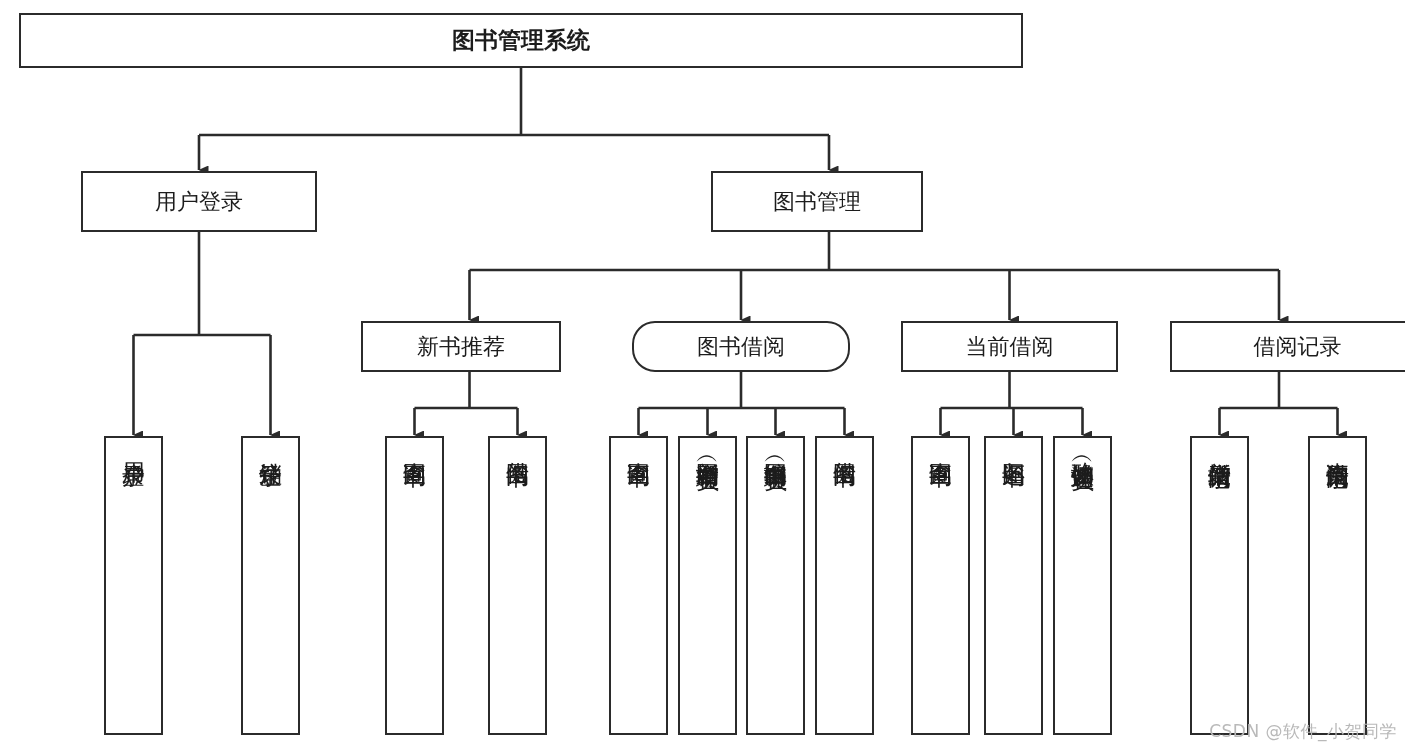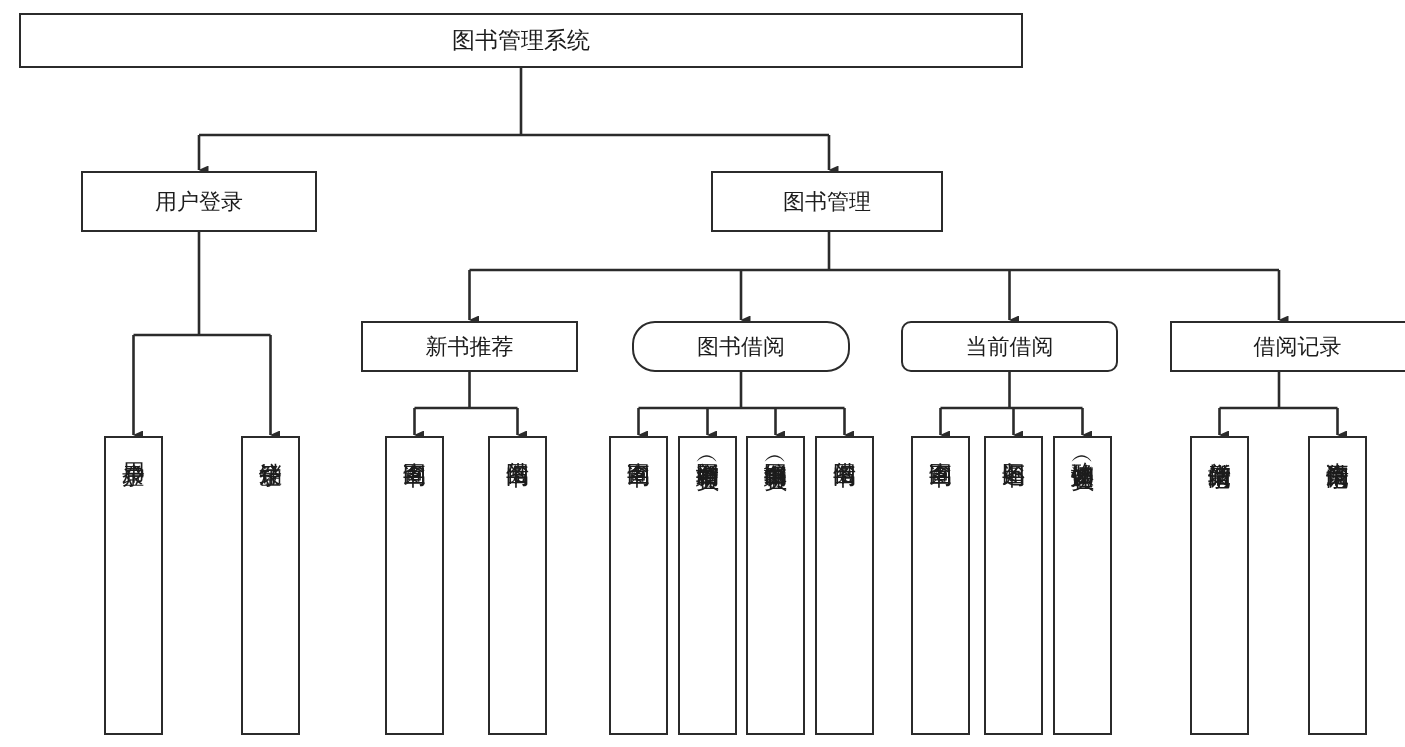--- a/index.html
+++ b/index.html
@@ -110,36 +110,36 @@
         <line x1="1013.5" y1="408" x2="1013.5" y2="435" marker-end="url(#arrowhead)"></line>
         <line x1="1082.5" y1="408" x2="1082.5" y2="435" marker-end="url(#arrowhead)"></line>
         <line x1="1279" y1="372" x2="1279" y2="408"></line>
         <line x1="1219.5" y1="408" x2="1337.5" y2="408"></line>
         <line x1="1219.5" y1="408" x2="1219.5" y2="435" marker-end="url(#arrowhead)"></line>
         <line x1="1337.5" y1="408" x2="1337.5" y2="435" marker-end="url(#arrowhead)"></line>
       </g>
   </svg>
 
   <div id="node-layer">
-      <div class="node-box level-0" style="left: 19px; top: 13px; width: 1004px; height: 55px;">
+      <div class="node-box level-0" style="left: 19px; top: 13px; width: 1004px; height: 55px; font-weight: bold;">
         <div class="node-label">图书管理系统</div>
       </div>
       <div class="node-box level-1" style="left: 81px; top: 171px; width: 236px; height: 61px;">
         <div class="node-label">用户登录</div>
       </div>
-      <div class="node-box level-1" style="left: 711px; top: 171px; width: 232px; height: 61px;">
+      <div class="node-box level-1" style="left: 711px; top: 171px; width: 212px; height: 61px;">
         <div class="node-label">图书管理</div>
       </div>
-      <div class="node-box level-2" style="left: 361px; top: 321px; width: 217px; height: 51px;">
+      <div class="node-box level-2" style="left: 361px; top: 321px; width: 200px; height: 51px;">
         <div class="node-label">新书推荐</div>
       </div>
       <div class="node-box level-2" style="left: 632px; top: 321px; width: 218px; height: 51px; border-radius: 23px;">
         <div class="node-label">图书借阅</div>
       </div>
-      <div class="node-box level-2" style="left: 901px; top: 321px; width: 217px; height: 51px; border-radius: 10px;">
+      <div class="node-box level-2" style="left: 901px; top: 321px; width: 217px; height: 51px;">
         <div class="node-label">当前借阅</div>
       </div>
       <div class="node-box level-2" style="left: 1170px; top: 321px; width: 255px; height: 51px;">
         <div class="node-label">借阅记录</div>
       </div>
       <div class="node-box level-3" style="left: 104px; top: 436px; width: 59px; height: 299px;">
         <div class="node-label">用户登录</div>
       </div>
       <div class="node-box level-3" style="left: 241px; top: 436px; width: 59px; height: 299px;">
         <div class="node-label">注销登录</div>
@@ -172,13 +172,14 @@
         <div class="node-label">确认归还（管理员）</div>
       </div>
       <div class="node-box level-3" style="left: 1190px; top: 436px; width: 59px; height: 299px;">
         <div class="node-label">新增借阅记录</div>
       </div>
       <div class="node-box level-3" style="left: 1308px; top: 436px; width: 59px; height: 299px;">
         <div class="node-label">查询借阅记录</div>
       </div>
     </div>
 
+  <div class="watermark">CSDN @软件_小贺同学</div>
 </div>
 
 </body></html>

